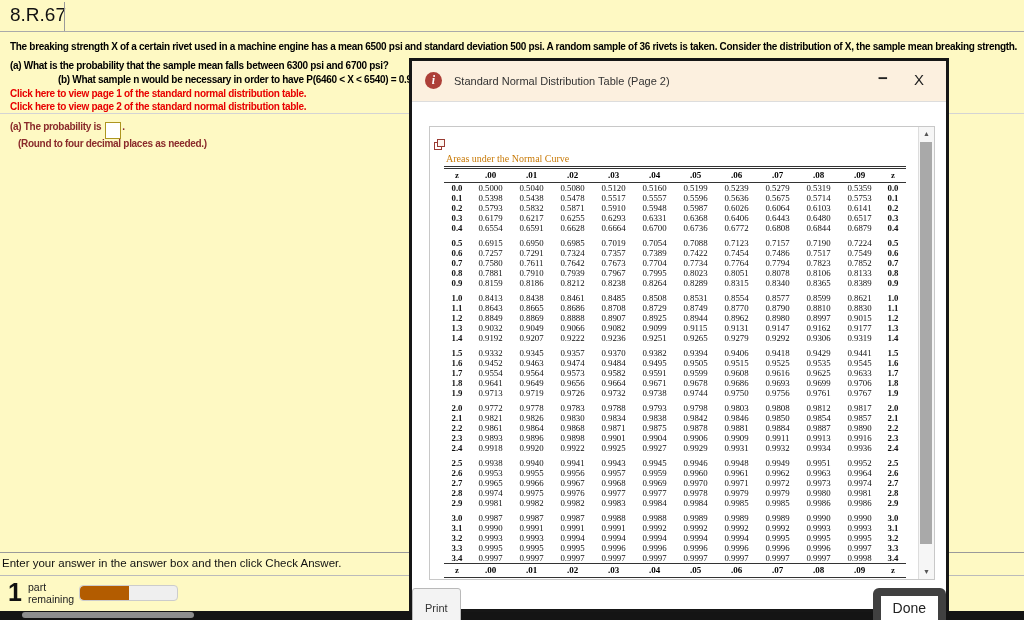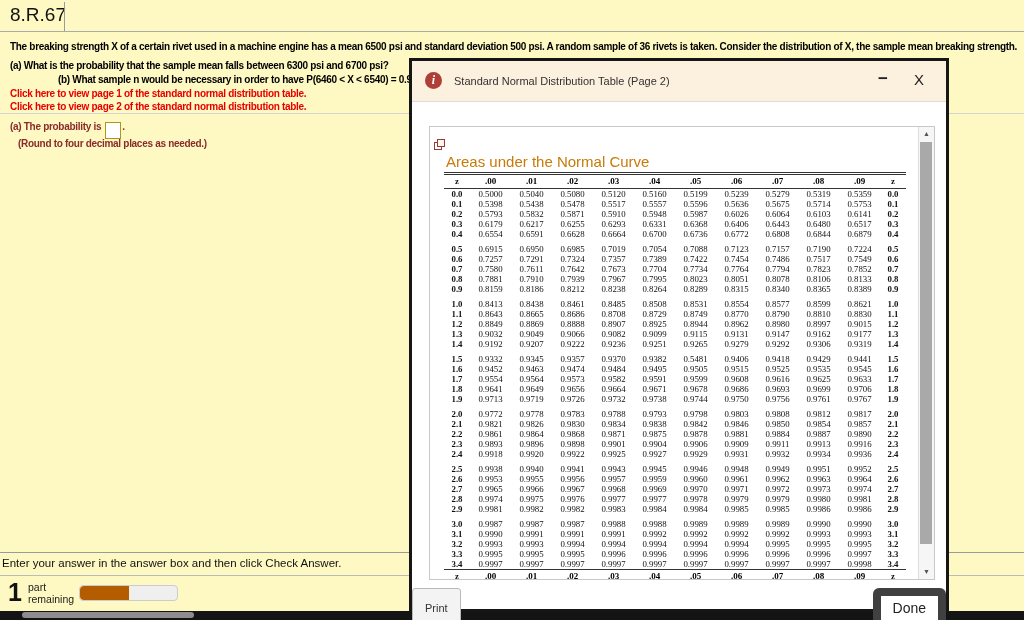--- a/index.html
+++ b/index.html
@@ -48,21 +48,21 @@
              font-weight:bold;font-size:12px;text-align:center;line-height:17px;}
   .dlg-title{position:absolute;left:42px;top:14px;font-size:11px;color:#333;}
   .dlg-min{position:absolute;right:58px;top:8px;font-size:17px;font-weight:bold;color:#222;cursor:pointer;}
   .dlg-close{position:absolute;right:22px;top:10px;font-size:15px;color:#222;cursor:pointer;}
   .content-box{position:absolute;left:17px;top:65px;width:506px;height:454px;background:#fff;
                border:1px solid #c8c8c8;box-sizing:border-box;overflow:hidden;}
   .popout-icon{position:absolute;left:4px;top:12px;width:11px;height:10px;cursor:pointer;}
   .popout-icon .sq1{position:absolute;left:0;top:3px;width:6px;height:6px;border:1px solid #993b33;background:#fff;}
   .popout-icon .sq2{position:absolute;left:3px;top:0;width:6px;height:6px;border:1px solid #993b33;background:#fdf6f0;}
   .ztable-wrap{margin:26px 0 0 14px;}
-  .zcaption{font-family:Liberation Sans, sans-serif;font-size:15px;color:#c87a08;margin:0 0 2px 2px;}
+  .zcaption{font-family:Liberation Serif, serif;font-size:10px;color:#c87a08;margin:0 0 2px 2px;}
   table.ztable{border-collapse:collapse;table-layout:fixed;width:462px;
                font-family:"Liberation Serif",serif;}
   .ztable th,.ztable td{padding:0;margin:0;text-align:center;line-height:10px;}
   .ztable td.vcol{font-size:8.8px;font-weight:normal;color:#111;}
   .ztable th.zcol{font-size:8.8px;font-weight:bold;color:#111;width:26px;}
   .ztable thead th,.ztable tfoot th{font-size:9px;font-weight:bold;line-height:13px;}
   .ztable thead tr{border-top:3px double #333;border-bottom:1px solid #333;}
   .ztable tfoot tr{border-top:1px solid #333;border-bottom:3px double #333;}
   .ztable tbody tr.gap th,.ztable tbody tr.gap td{padding-top:5px;}
   .vscroll{position:absolute;right:0;top:0;bottom:0;width:15px;background:#f6f6f6;border-left:1px solid #ddd;}
@@ -351,21 +351,21 @@
                 <td class="vcol">0.9319</td>
                 <th class="zcol">1.4</th>
               </tr>
               <tr class="gap">
                 <th class="zcol">1.5</th>
                 <td class="vcol">0.9332</td>
                 <td class="vcol">0.9345</td>
                 <td class="vcol">0.9357</td>
                 <td class="vcol">0.9370</td>
                 <td class="vcol">0.9382</td>
-                <td class="vcol">0.5481</td>
+                <td class="vcol">0.9394</td>
                 <td class="vcol">0.9406</td>
                 <td class="vcol">0.9418</td>
                 <td class="vcol">0.9429</td>
                 <td class="vcol">0.9441</td>
                 <th class="zcol">1.5</th>
               </tr>
               <tr>
                 <th class="zcol">1.6</th>
                 <td class="vcol">0.9452</td>
                 <td class="vcol">0.9463</td>

